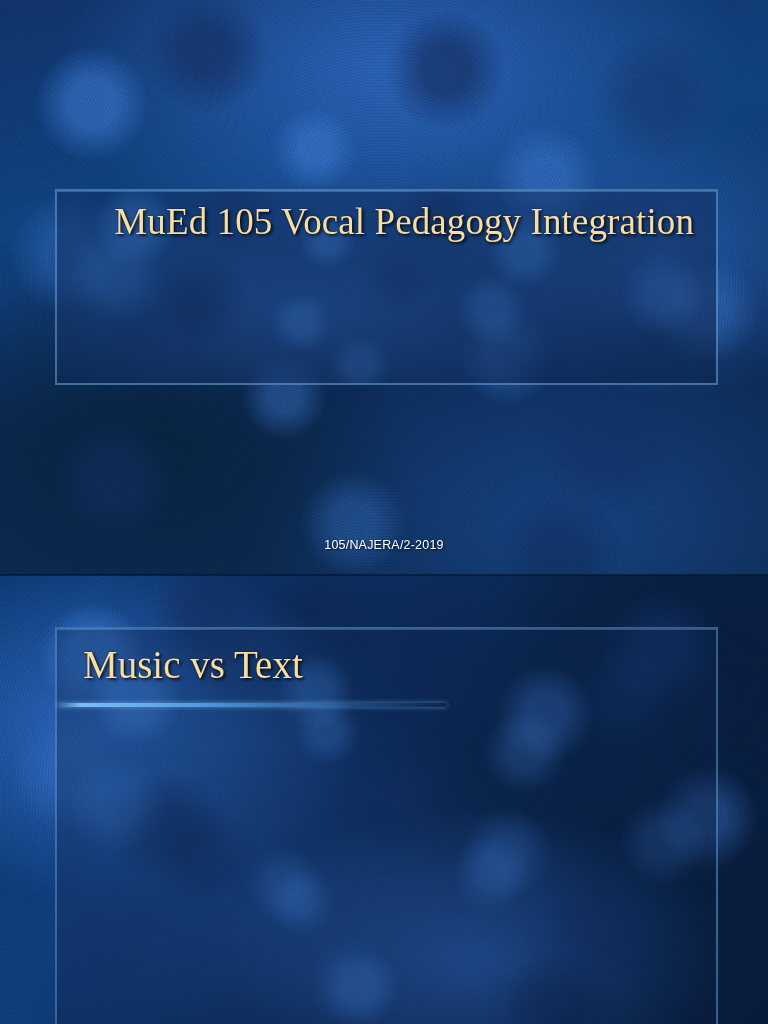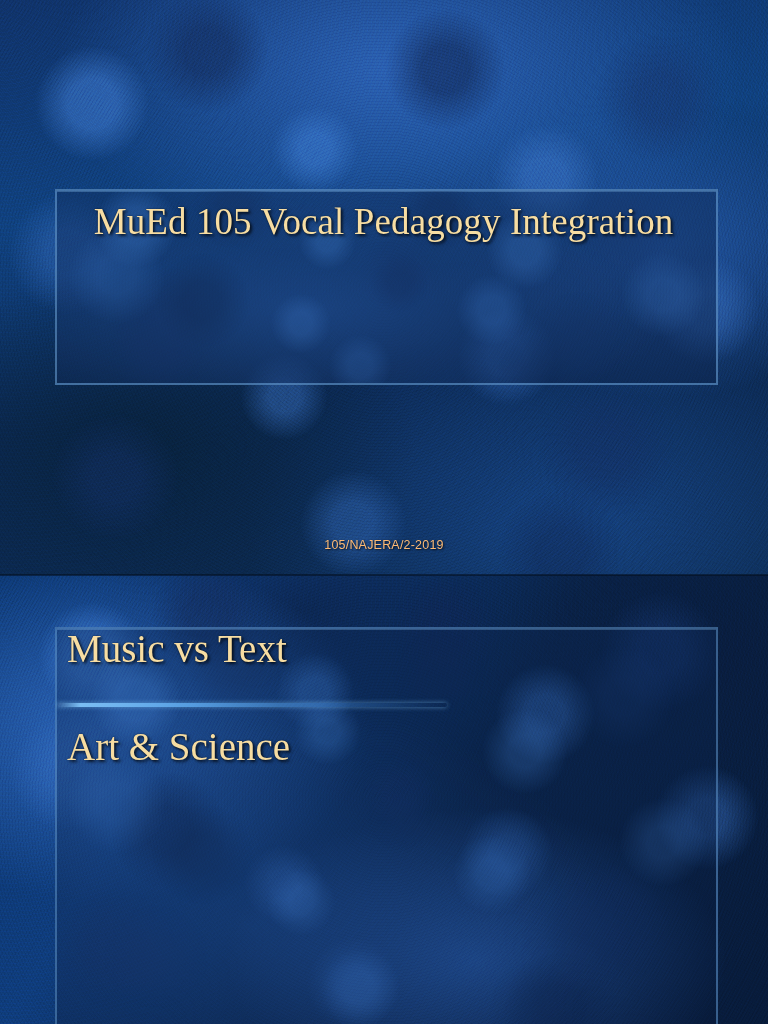--- a/index.html
+++ b/index.html
@@ -91,38 +91,38 @@
     box-shadow: inset 0 1px 0 rgba(150,205,250,.30);
     overflow: hidden;
   }
   #title-box .tex { opacity: .55; }
 
   #title-text {
     position: relative;
     z-index: 3;
     margin: 0;
     padding: 6px 22px 0 16px;
-    text-align: center;
+    text-align: right;
     font-size: 37px;
     line-height: 1.33;
     font-weight: 400;
     color: #f7dda2;
     text-shadow: 2px 2px 3px rgba(0,0,0,.70), 0 0 2px rgba(0,0,0,.5);
     letter-spacing: .1px;
   }
 
   #slide1-footer {
     position: absolute;
     left: 0; right: 0;
     top: 538px;
     z-index: 4;
     text-align: center;
     font-family: "Liberation Sans", "DejaVu Sans", sans-serif;
     font-size: 12.5px;
-    color: #fdba74;
+    color: #ffffff;
     text-shadow: 1px 1px 2px rgba(0,0,0,.75);
     letter-spacing: .2px;
   }
 
   
   #slide2 { top: 575px; height: 449px; }
   #slide2 .bg-base {
     position: absolute; inset: 0;
     background:
       radial-gradient(ellipse 46% 52% at 14% 34%, rgba(56,116,200,.80) 0%, rgba(0,0,0,0) 74%),
@@ -145,21 +145,21 @@
     box-shadow: inset 0 1px 0 rgba(150,205,250,.28);
     overflow: hidden;
   }
   #content-frame .tex { opacity: .5; }
 
   #body-list {
     position: absolute;
     z-index: 3;
     left: 10px; top: -6px;
     right: 10px;
-    margin: 0;
+    margin: 16px;
     padding: 0;
     list-style: none;
   }
   .body-line {
     font-size: 39px;
     line-height: 1.31;
     color: #f7dda2;
     text-shadow: 2px 2px 3px rgba(0,0,0,.72), 0 0 2px rgba(0,0,0,.5);
     white-space: pre-line;
   }
@@ -211,21 +211,20 @@
   <section class="slide" id="slide2">
     <div class="bg-base"></div>
     <div class="tex t-blotch"></div>
     <div class="tex t-fine"></div>
 
     <div id="content-frame">
       <div class="tex t-blotch"></div>
 
       <ul id="body-list">
         <li class="body-line">Music vs Text</li>
-        <li class="body-line gap-top">Art &amp; Science</li>
       </ul>
     </div>
   </section>
 
   <div id="divider"></div>
   <div id="slide-seam"></div>
 
 </div>
 
 </body></html>

